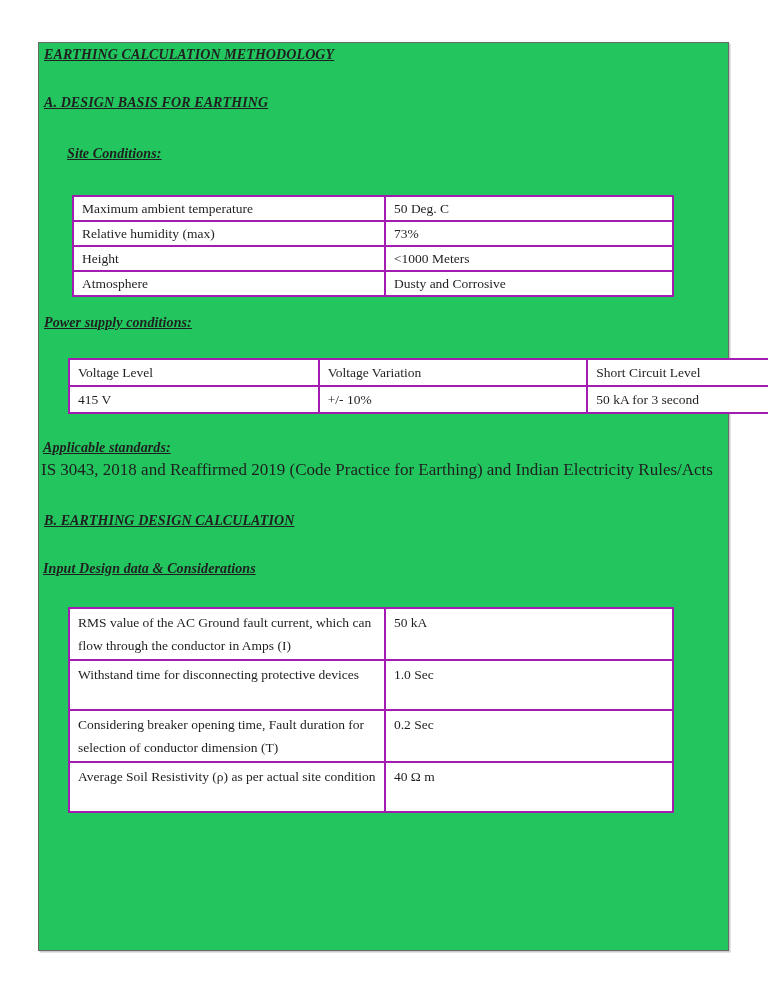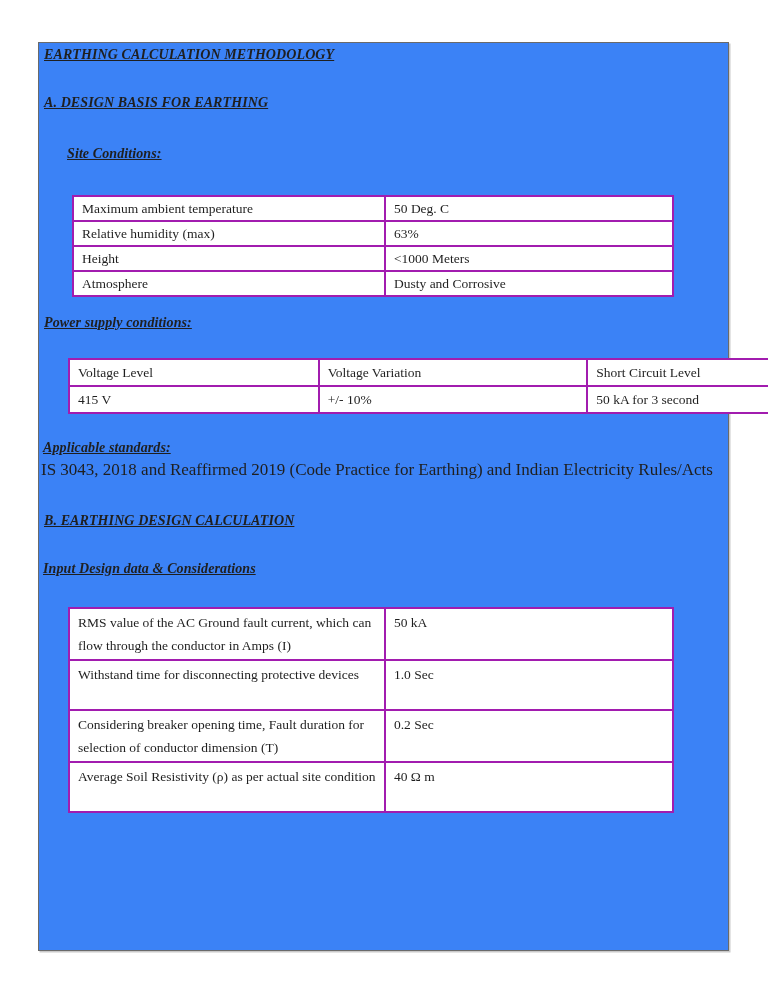--- a/index.html
+++ b/index.html
@@ -17,21 +17,21 @@
   }
   .sheet {
     position: absolute;
     left: 38px;
     top: 42px;
     width: 691px;
     height: 909px;
     box-sizing: border-box;
     border: 1.5px solid #6a6a6a;
     box-shadow: 1.5px 1.5px 0 #c9c9c9;
-    background: #3b82f6;
+    background: #22c55e;
   }
   .hd {
     position: absolute;
     font-weight: bold;
     font-style: italic;
     text-decoration: underline;
     font-size: 14px;
     line-height: 15px;
     white-space: nowrap;
     letter-spacing: 0.1px;
@@ -78,21 +78,21 @@
         <col style="width:52%">
         <col style="width:48%">
       </colgroup>
     <tbody>
       <tr>
         <td>Maximum ambient temperature</td>
         <td>50 Deg. C</td>
       </tr>
       <tr>
         <td>Relative humidity (max)</td>
-        <td>63%</td>
+        <td>73%</td>
       </tr>
       <tr>
         <td>Height</td>
         <td>&lt;1000 Meters</td>
       </tr>
       <tr>
         <td>Atmosphere</td>
         <td>Dusty and Corrosive</td>
       </tr>
     </tbody>

